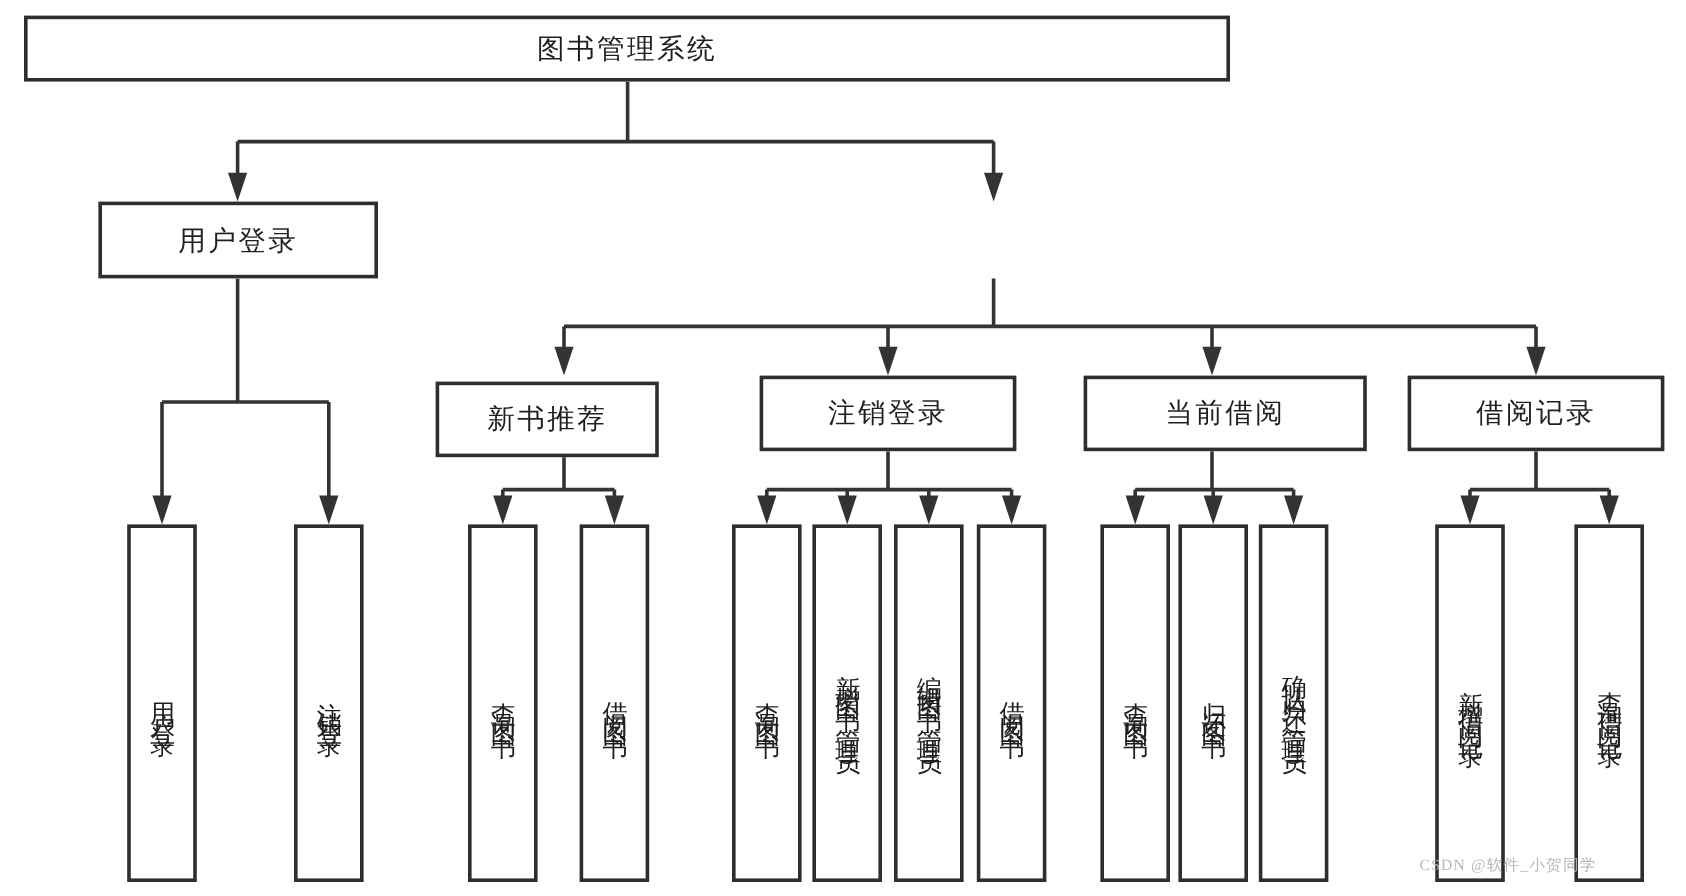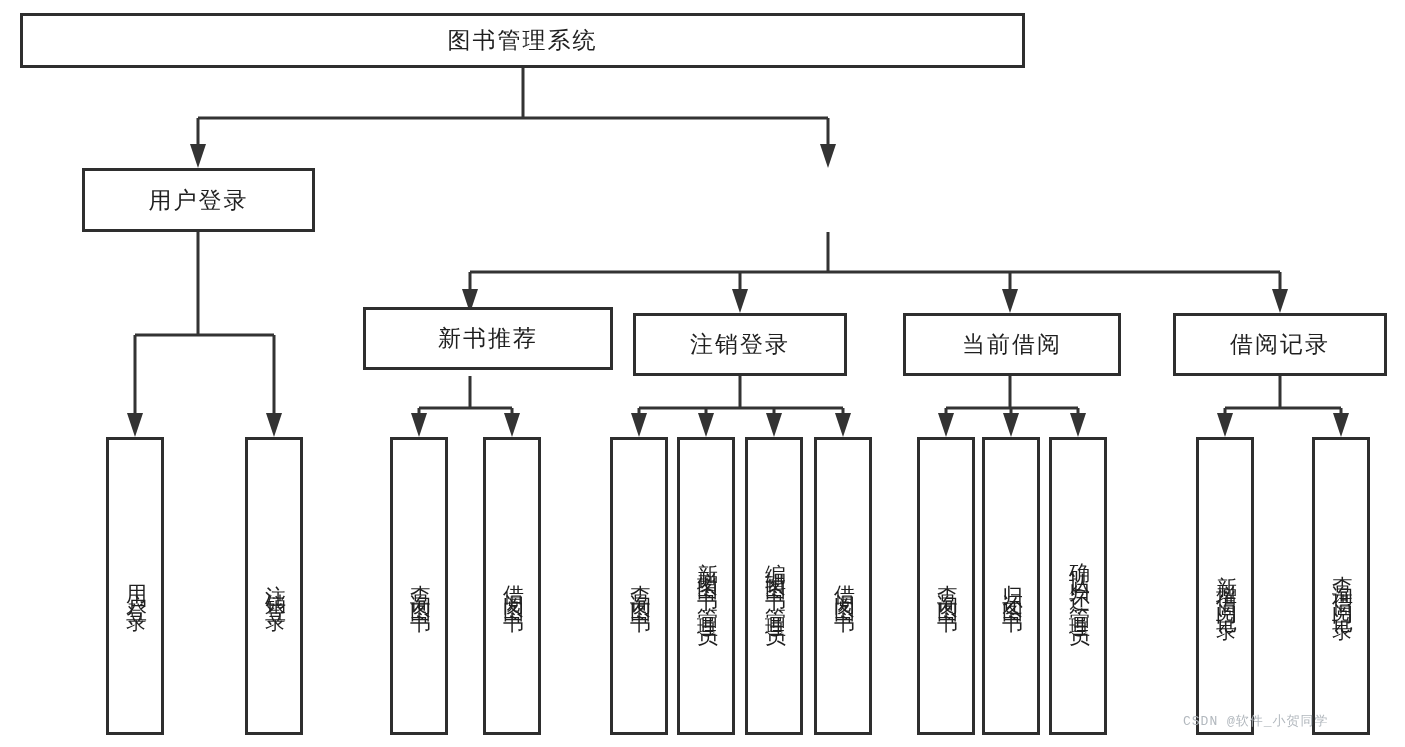--- a/index.html
+++ b/index.html
@@ -7,21 +7,21 @@
     --border:#2e2e2e;
     --text:#1f1f1f;
     --watermark:#b2b8be;
     --bg:#ffffff;
   }
   html,body{margin:0;padding:0;background:var(--bg);}
   .stage{
     position:relative;
     width:1405px;height:747px;
     background:var(--bg);
-    font-family:Liberation Mono, monospace;
+    font-family:Liberation Serif, serif;
     color:var(--text);
     overflow:hidden;
   }
   .connectors{position:absolute;left:0;top:0;width:1405px;height:747px;z-index:1;}
   .connectors path{stroke:var(--line);stroke-width:3;fill:none;}
   .connectors polygon{fill:var(--line);stroke:none;}
   .box{
     position:absolute;
     background:#ffffff;
     border:3px solid var(--border);
@@ -99,27 +99,27 @@
   </svg>
 
   <div class="box" style="left:20px;top:13px;width:1005px;height:55px;">
     <span class="hlabel">图书管理系统</span>
   </div>
 
   <div class="box" style="left:82px;top:168px;width:233px;height:64px;">
     <span class="hlabel">用户登录</span>
   </div>
 
-  <div class="box" style="left:363px;top:307px;width:250px;height:63px;">
+  <div class="box" style="left:363px;top:318px;width:186px;height:63px;">
     <span class="hlabel">新书推荐</span>
   </div>
   <div class="box" style="left:633px;top:313px;width:214px;height:63px;">
     <span class="hlabel">注销登录</span>
   </div>
-  <div class="box" style="left:903px;top:313px;width:218px;height:63px;">
+  <div class="box" style="left:903px;top:313px;width:236px;height:63px;">
     <span class="hlabel">当前借阅</span>
   </div>
   <div class="box" style="left:1173px;top:313px;width:214px;height:63px;">
     <span class="hlabel">借阅记录</span>
   </div>
 
   <div class="box leaf" style="left:106px;top:437px;width:58px;height:298px;">
     <span class="vlabel">用户登录</span>
   </div>
   <div class="box leaf" style="left:245px;top:437px;width:58px;height:298px;">

